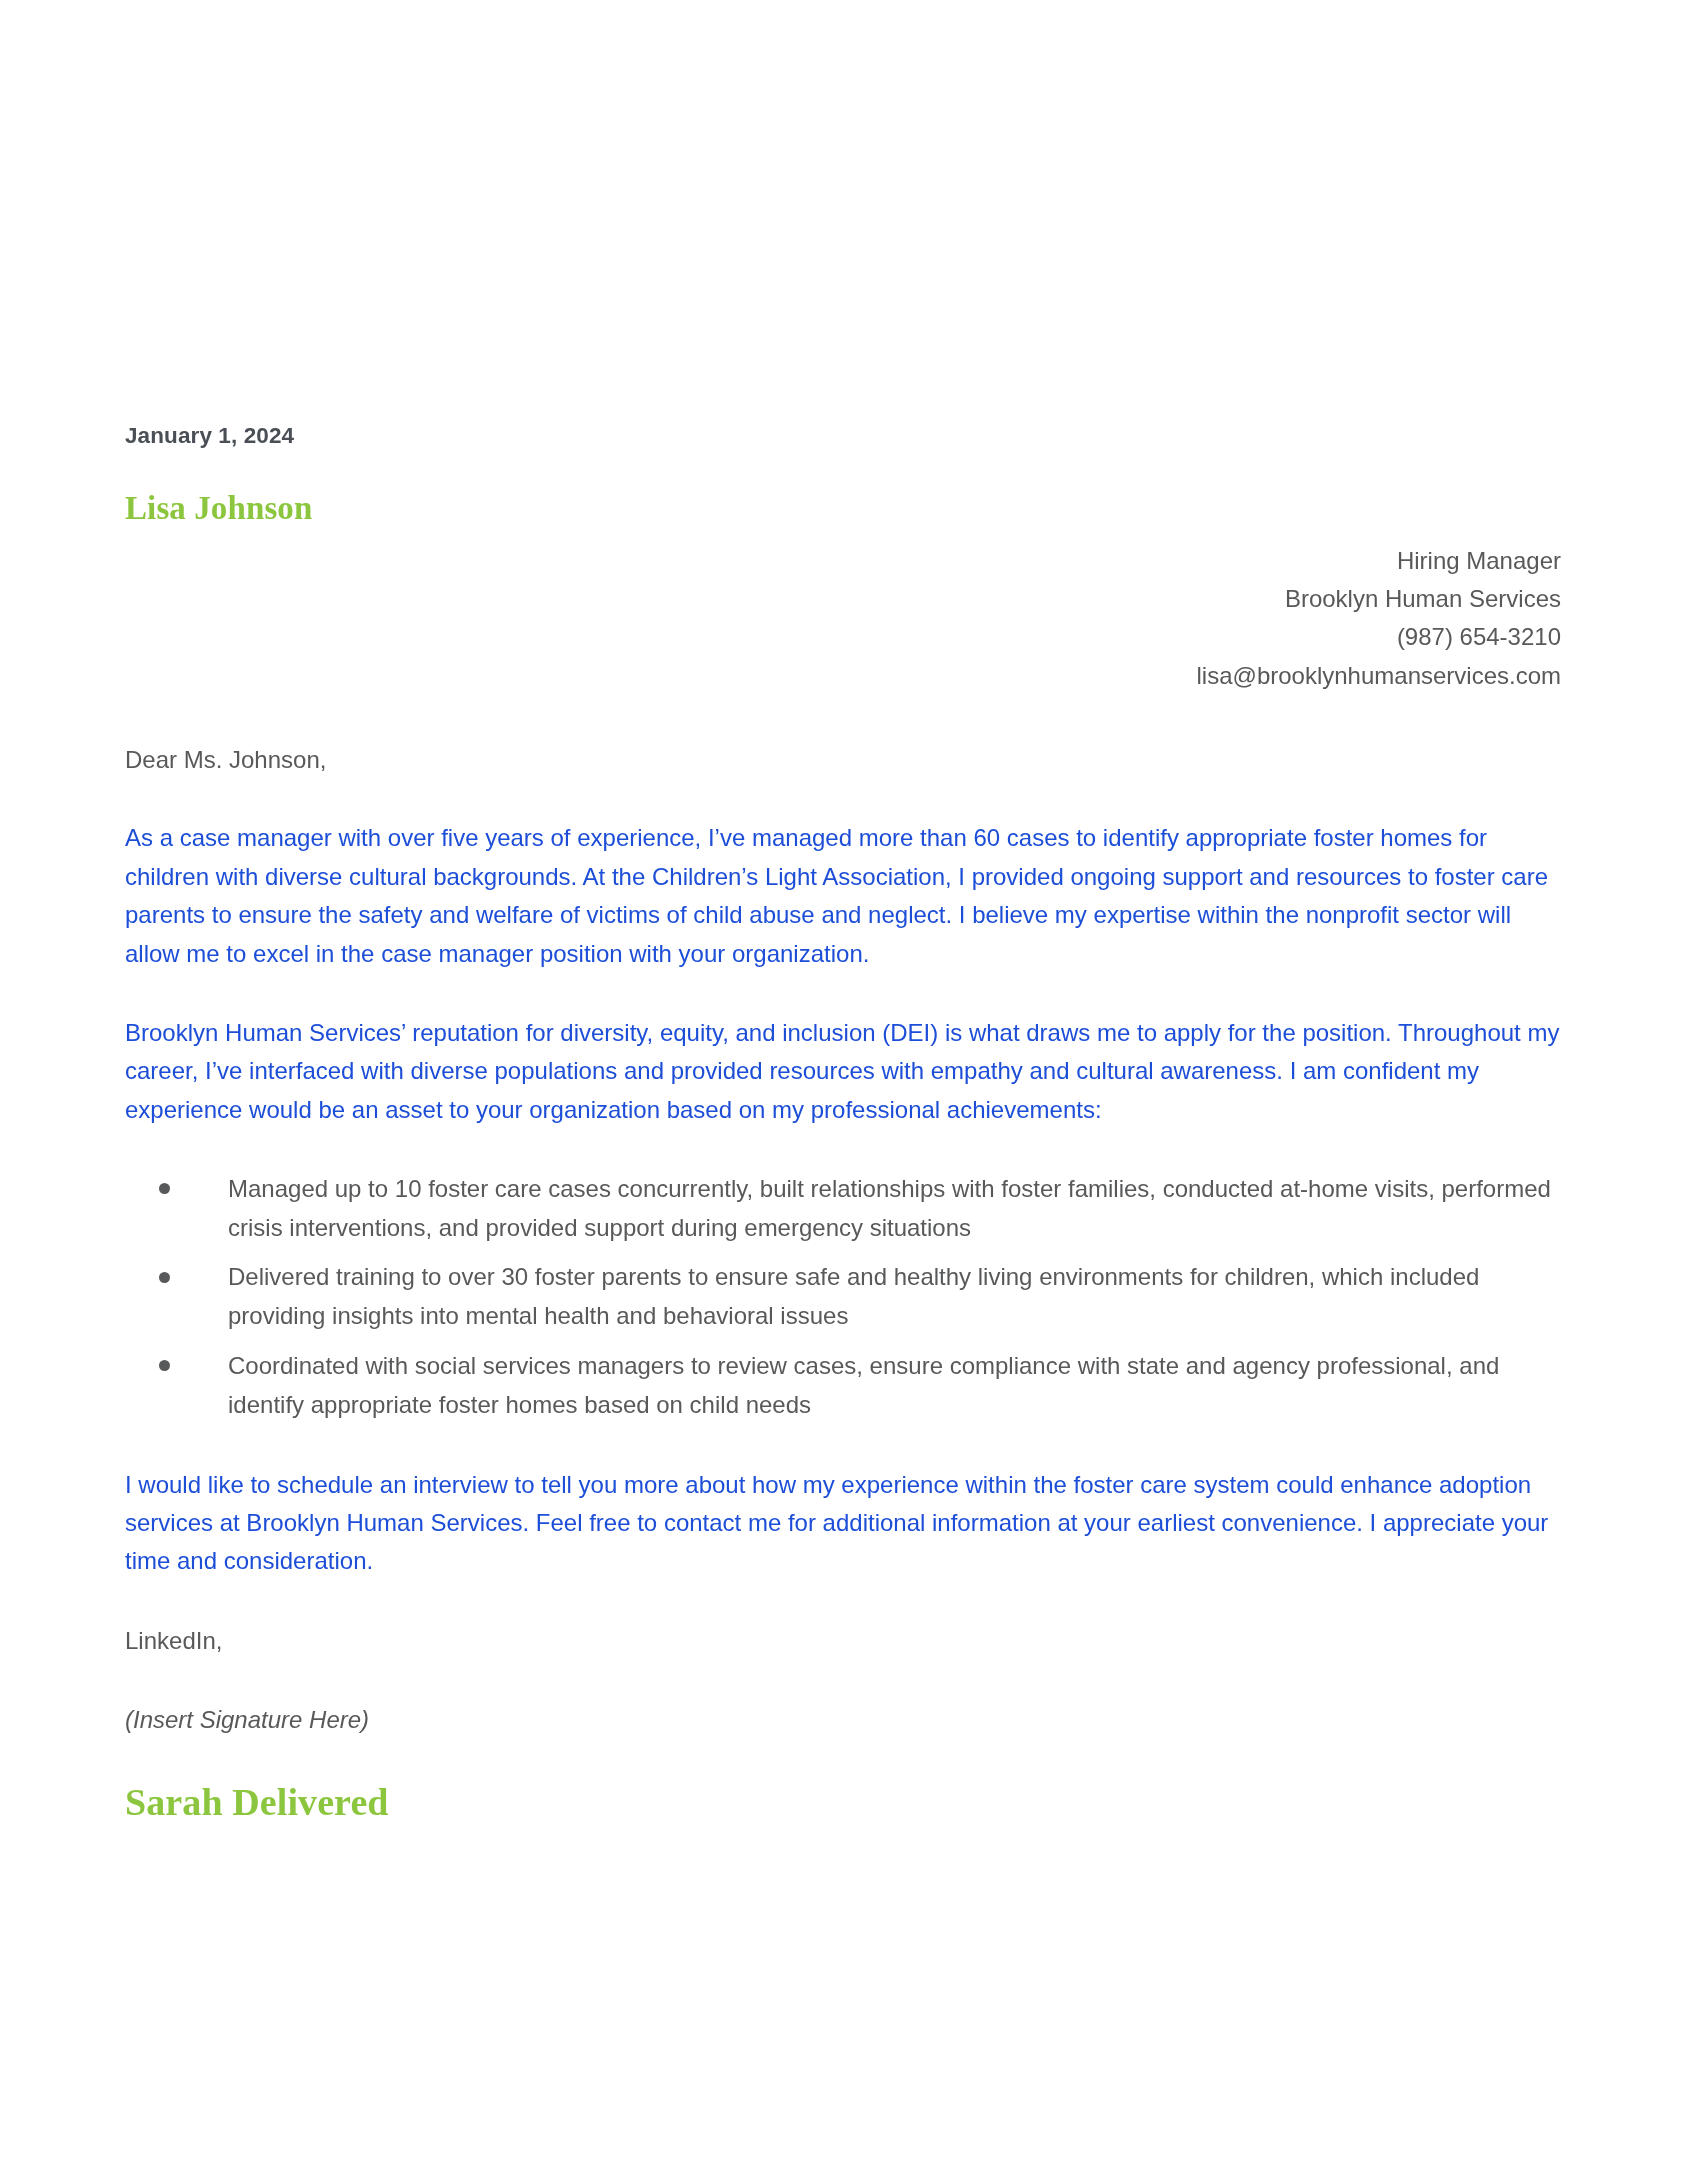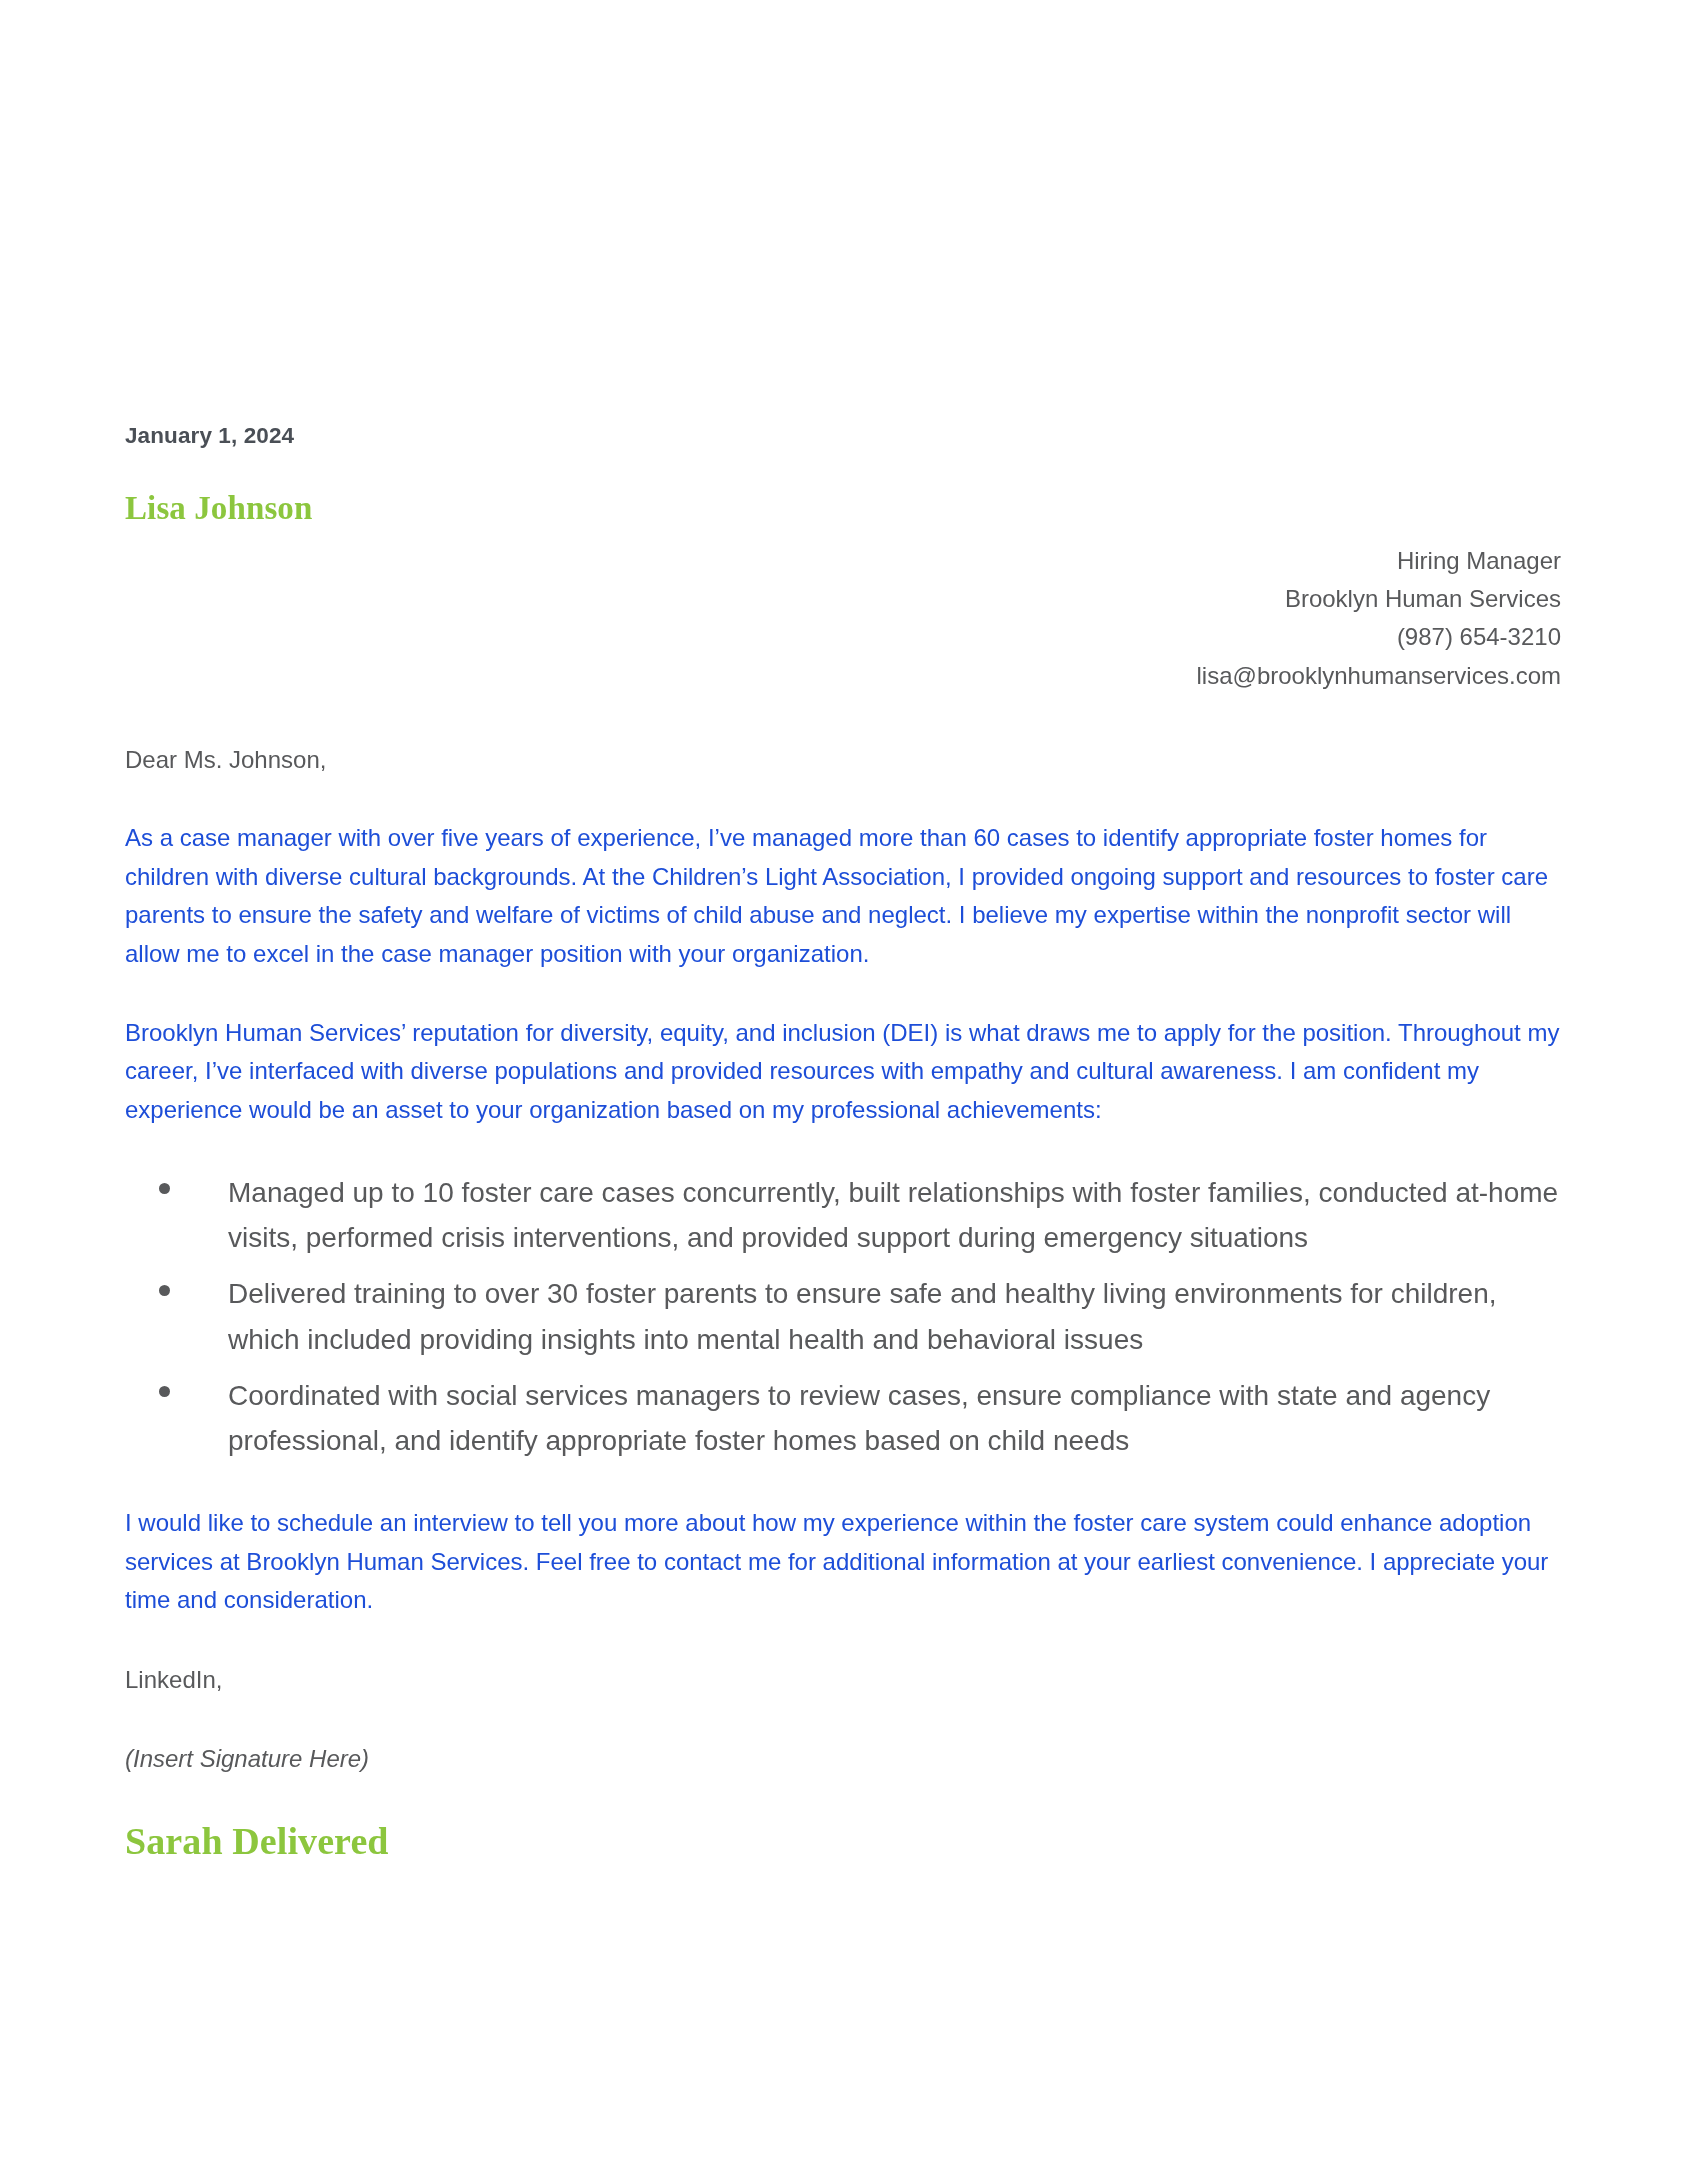--- a/index.html
+++ b/index.html
@@ -114,21 +114,21 @@
     text-align: left;
   }
 
   .bullets {
     margin: 0 0 41px 0;
     padding: 0;
     list-style: none;
   }
   .bullets li {
     position: relative;
-    font-size: 28px;
+    font-size: 24px;
     line-height: 1.62;
     color: #58595b;
     padding-left: 103px;
     margin-bottom: 10.6px;
   }
   .bullets li:last-child { margin-bottom: 0; }
   .bullet-dot {
     position: absolute;
     left: 34px;
     top: 13.2px;

